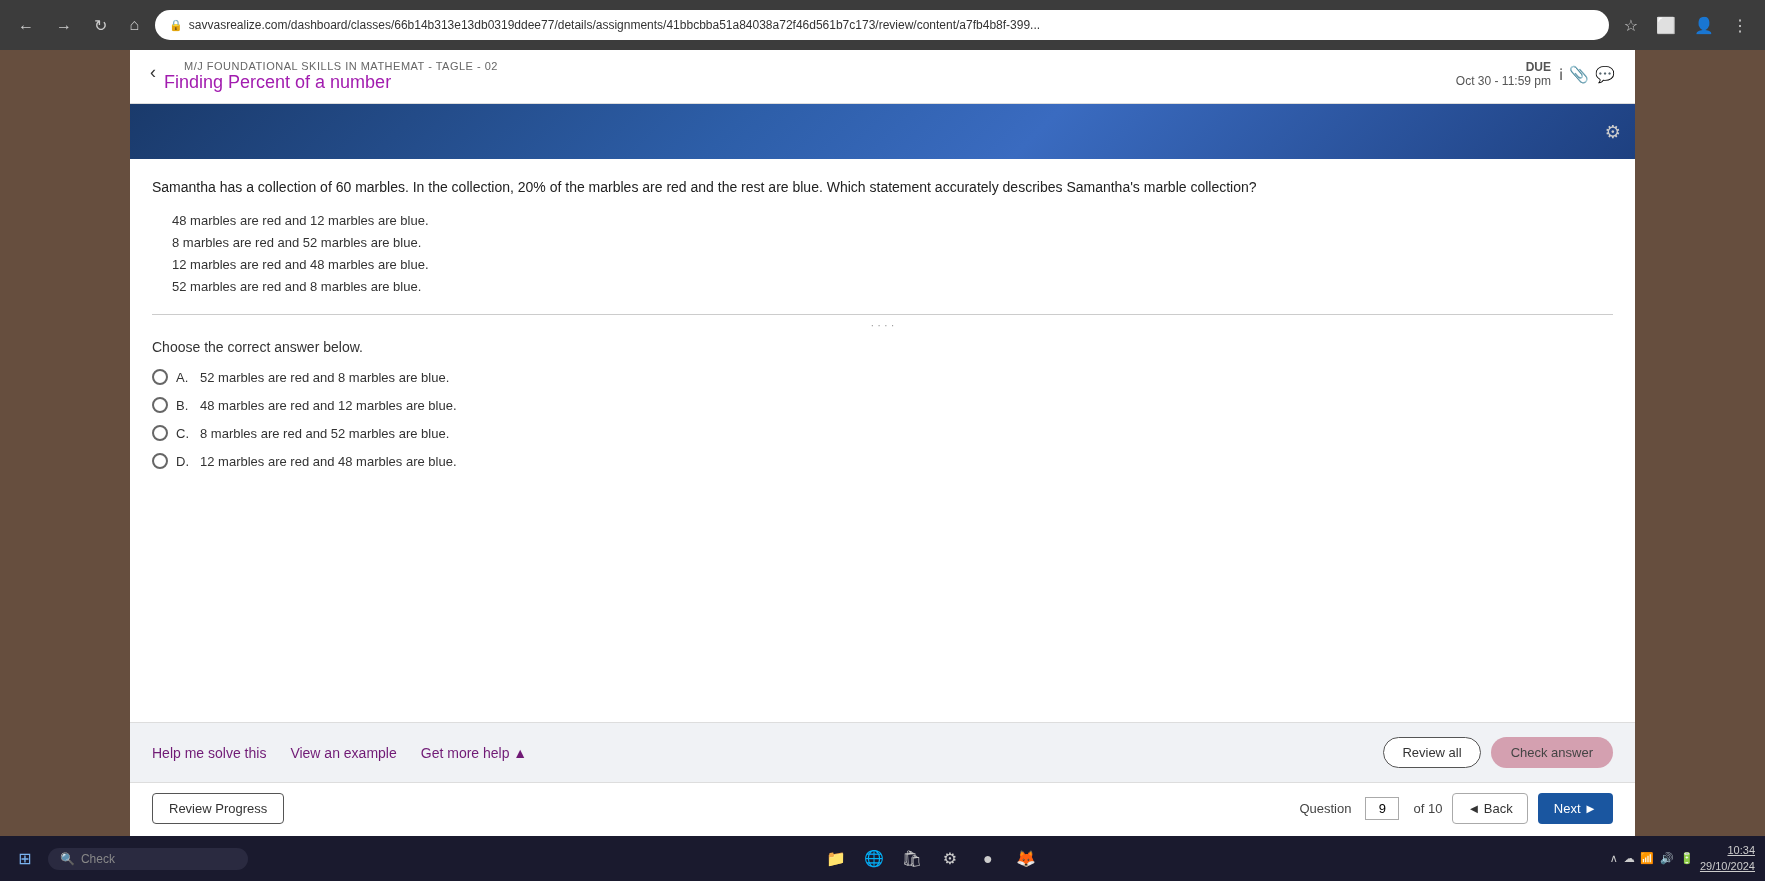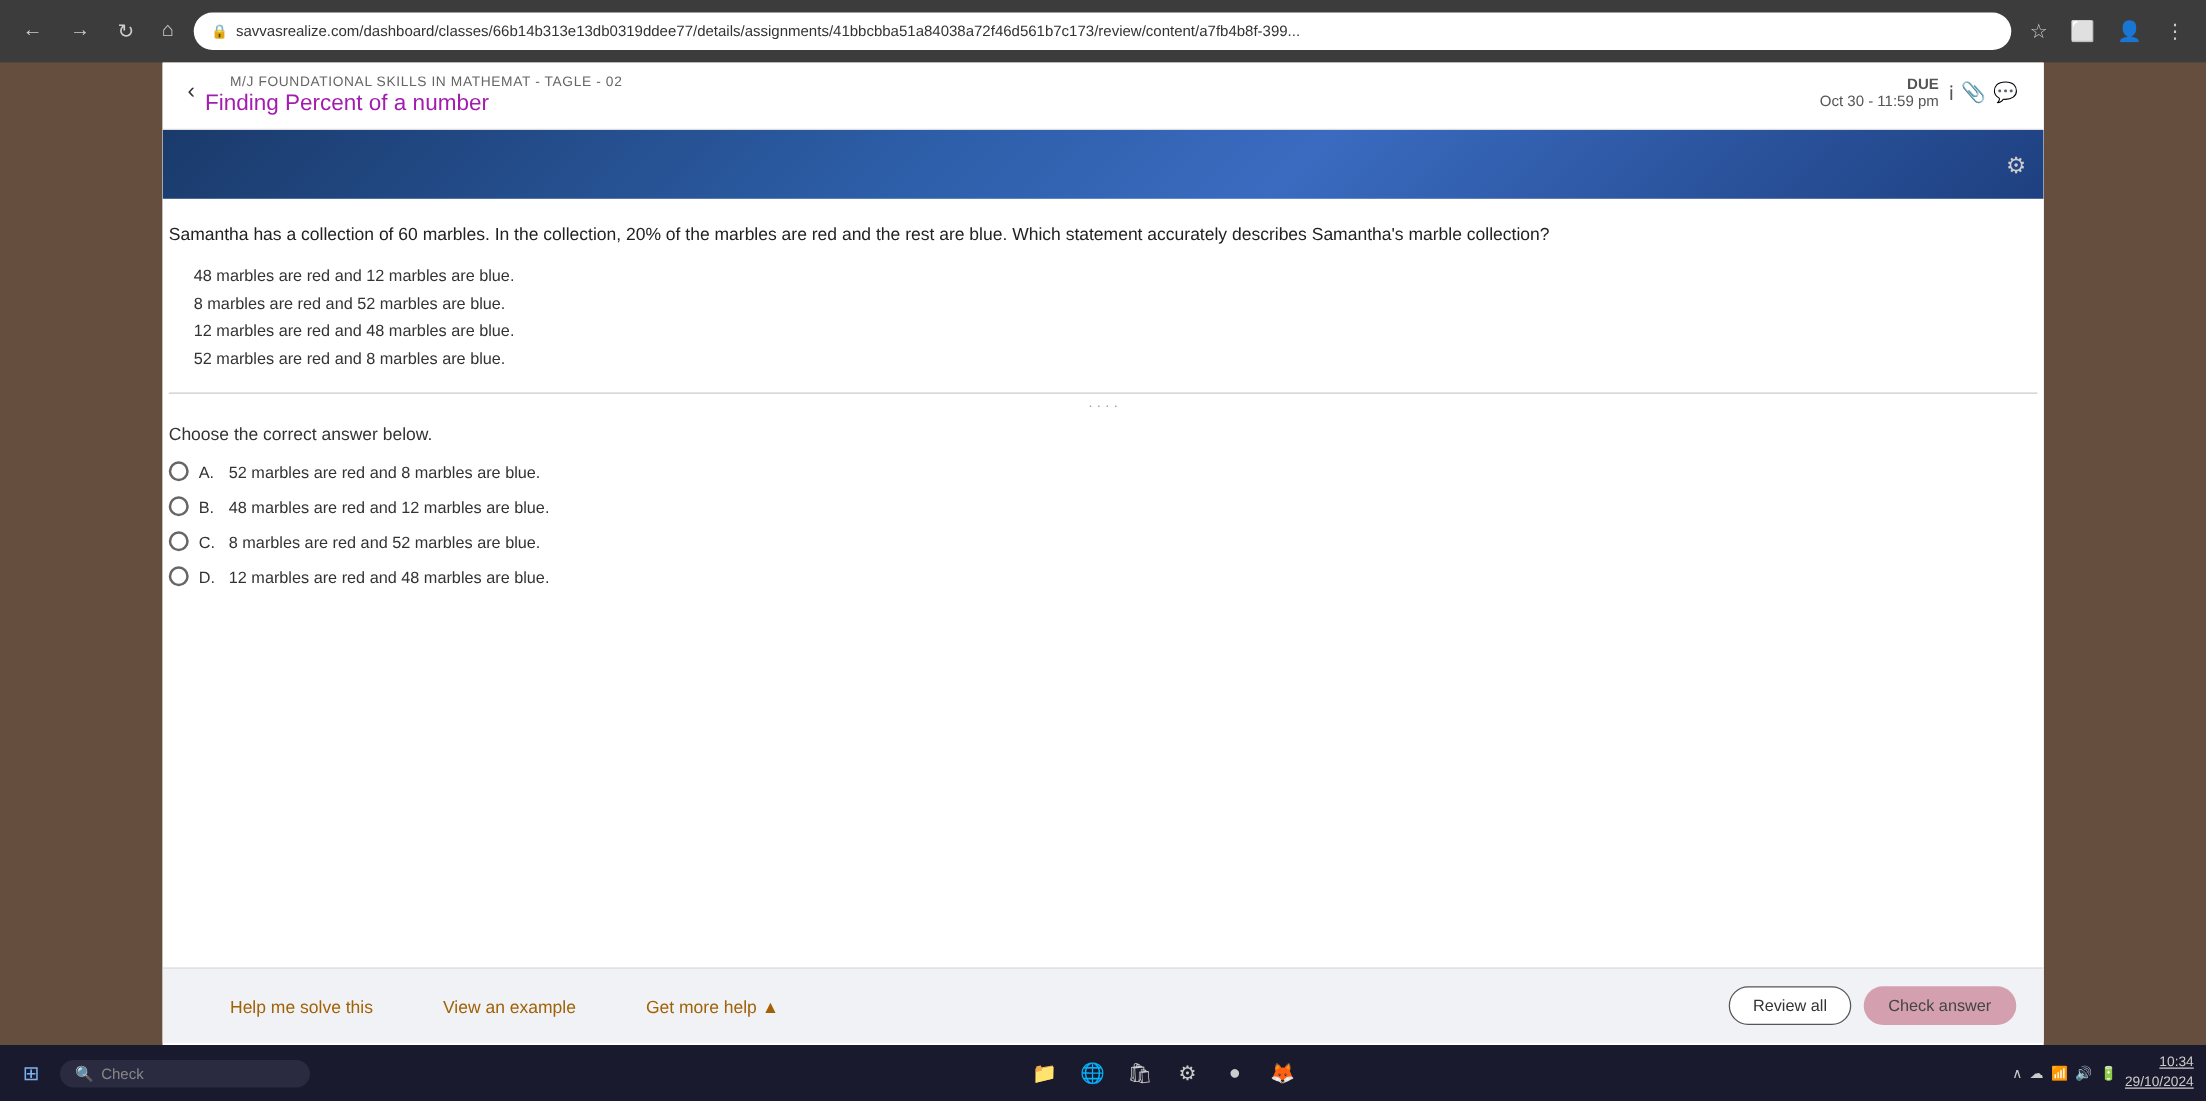--- a/index.html
+++ b/index.html
@@ -126,21 +126,21 @@
       transform: translateY(-50%);
       color: #ccc;
       font-size: 18px;
       cursor: pointer;
     }
 
     
     .question-area {
       background: #fff;
       flex: 1;
-      padding: 18px 5px;
+      padding: 18px 22px;
       overflow-y: auto;
     }
 
     .question-text {
       font-size: 14px;
       color: #222;
       line-height: 1.5;
       margin-bottom: 12px;
     }
 
@@ -205,24 +205,23 @@
       justify-content: space-between;
       border-top: 1px solid #ddd;
     }
     .help-links {
       display: flex;
       gap: 24px;
       align-items: center;
     }
     .help-link {
       font-size: 14px;
-      color: #a16207;
+      color: #701a75;
       cursor: pointer;
       text-decoration: none;
-      margin-left: 32px;
     }
     .help-actions {
       display: flex;
       gap: 10px;
       align-items: center;
     }
     .btn-clear {
       border: 1.5px solid #555;
       background: #fff;
       color: #333;
@@ -484,20 +483,30 @@
         <a class="help-link">Help me solve this</a>
         <a class="help-link">View an example</a>
         <a class="help-link">Get more help ▲</a>
       </div>
       <div class="help-actions">
         <button class="btn-clear">Review all</button>
         <button class="btn-check">Check answer</button>
       </div>
     </div>
 
+    <div class="bottom-bar">
+      <button class="btn-review">Review Progress</button>
+      <div class="navigation-group">
+        <span class="question-label">Question</span>
+        <input class="question-input" type="text" value="9" style="">
+        <span class="question-of">of 10</span>
+        <button class="btn-back">◄ Back</button>
+        <button class="btn-next">Next ►</button>
+      </div>
+    </div>
 
   </div>
 </div>
 
 <div class="taskbar">
   <div class="taskbar-start">⊞</div>
   <div class="taskbar-search-box">
     <span class="taskbar-search-icon">🔍</span>
     <span class="taskbar-search-text">Check</span>
   </div>

